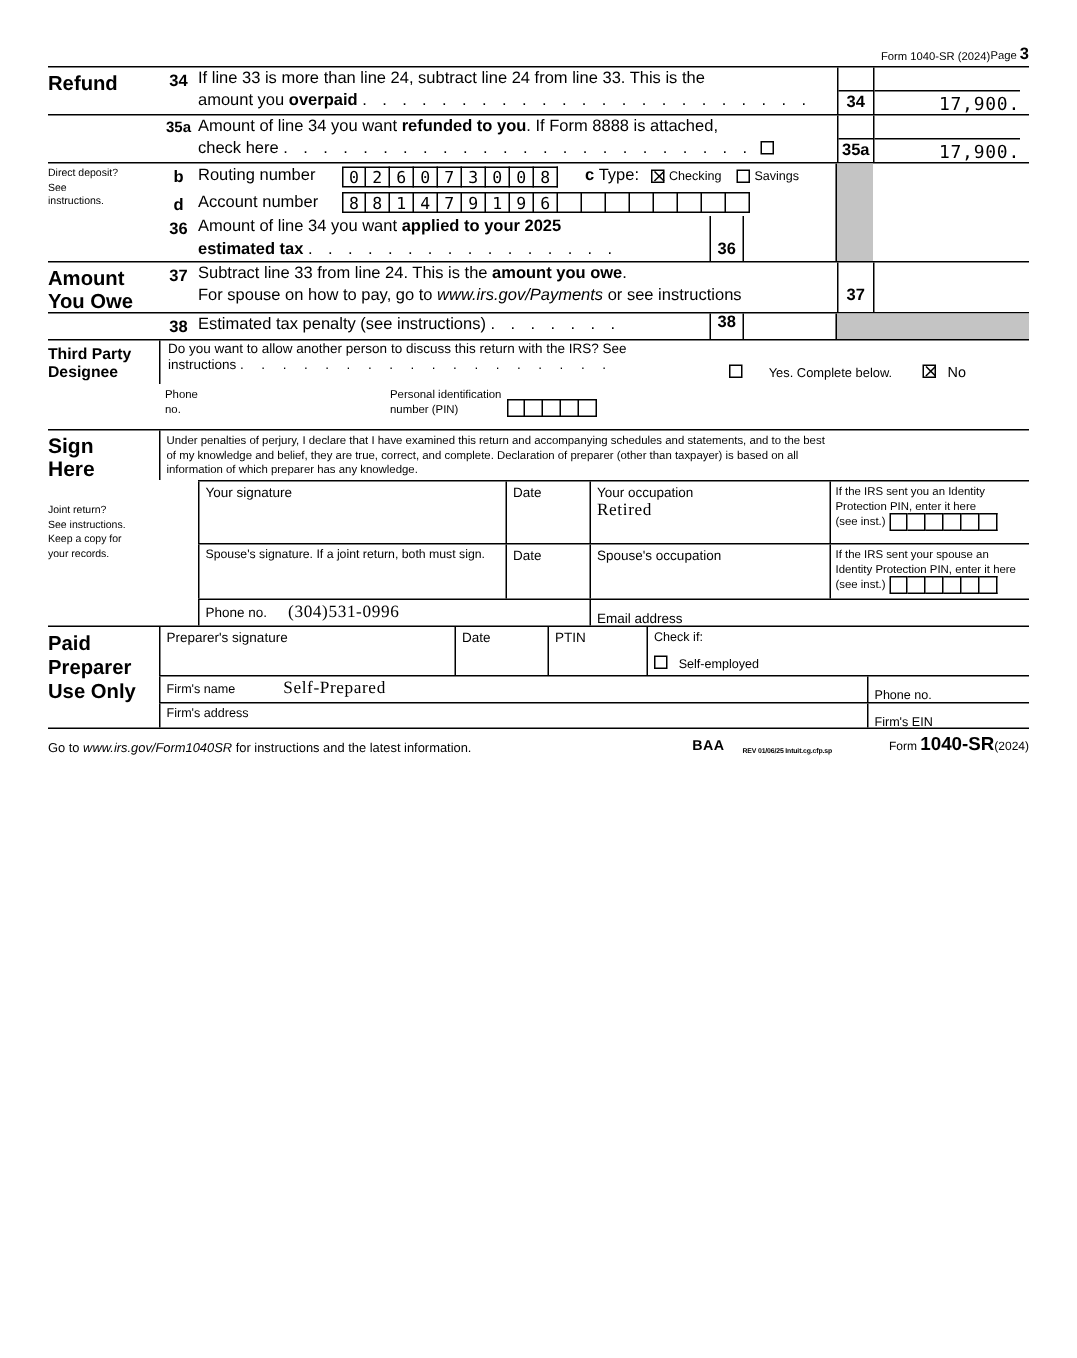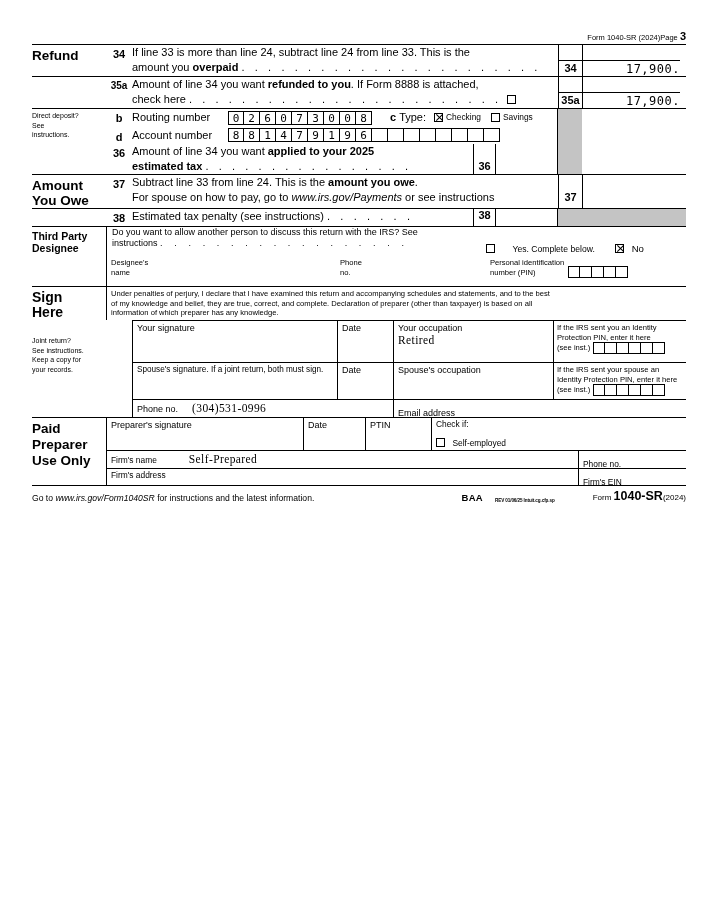--- a/index.html
+++ b/index.html
@@ -367,25 +367,20 @@
         <div style="flex:0 0 200px;padding-top:11px;">
           <span class="cbx"></span>
           <span class="lbl" style="font-size:8.6px;margin-left:13px;">Yes. Complete below.</span>
           <span class="cbx checked" style="margin-left:16px;"></span>
           <span class="lbl" style="font-size:9.6px;margin-left:3px;">No</span>
         </div>
       </div>
 
       <div class="row" style="height:30px;">
         <div class="cat"></div>
-        <div class="body bl cellpad" style="flex:0 0 230px;">
-          <div class="lbl">Designee's</div>
-          <div class="lbl">name</div>
-          <div class="handwrite"></div>
-        </div>
         <div class="cellpad" style="flex:0 0 150px;">
           <div class="lbl">Phone</div>
           <div class="lbl">no.</div>
           <div class="handwrite"></div>
         </div>
         <div class="cellpad" style="flex:1 1 auto;display:flex;align-items:flex-start;">
           <div>
             <div class="lbl">Personal identification</div>
             <div class="lbl">number (PIN)</div>
           </div>

